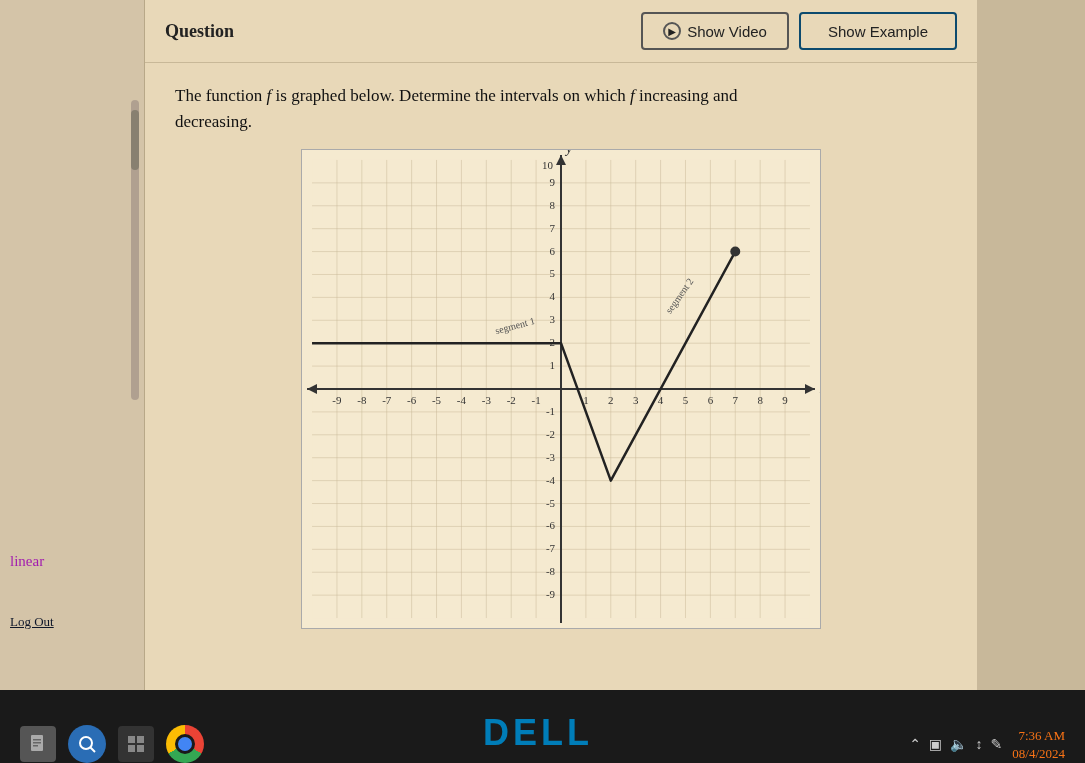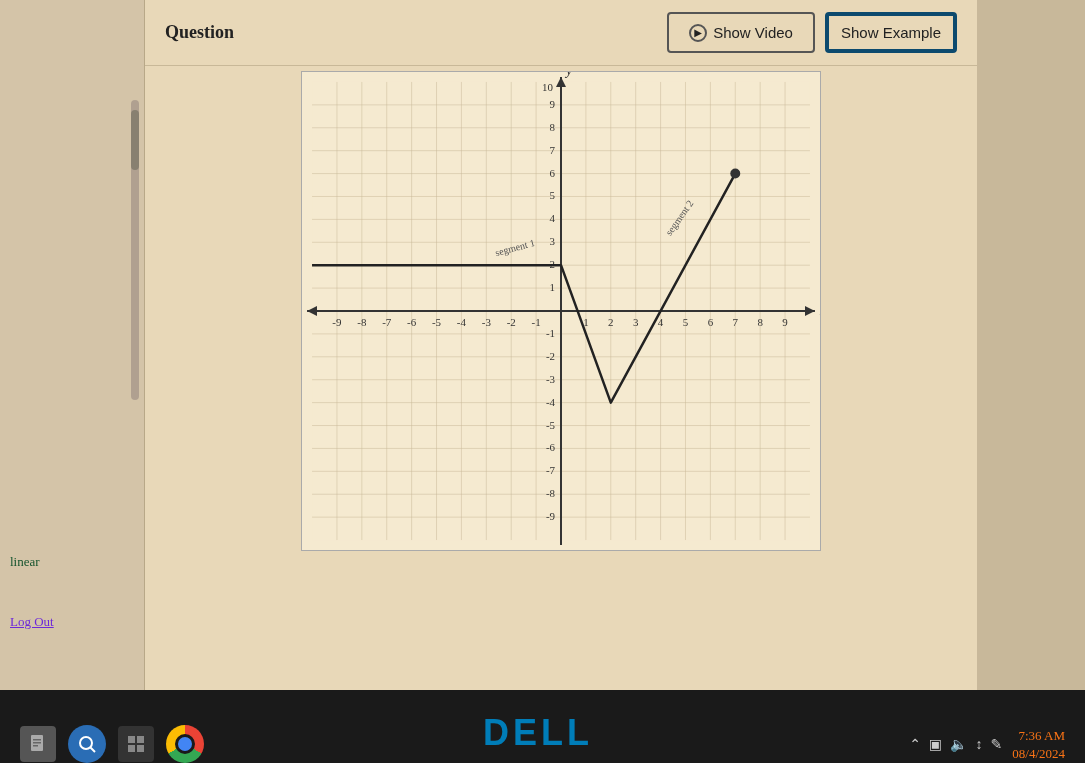--- a/index.html
+++ b/index.html
@@ -19,29 +19,29 @@
       top: 0;
       width: 145px;
       height: 690px;
       background: #d4c4a8;
       border-right: 1px solid #b8a888;
     }
     .sidebar-label {
       position: absolute;
       bottom: 120px;
       left: 10px;
-      font-size: 13px;
-      color: #14532d;
+      font-size: 15px;
+      color: #a21caf;
     }
     .sidebar-logout {
       position: absolute;
       bottom: 60px;
       left: 10px;
       font-size: 13px;
-      color: #6d28d9;
+      color: #0f172a;
       text-decoration: underline;
     }
     .sidebar-scrollbar {
       position: absolute;
       right: 5px;
       top: 100px;
       width: 8px;
       height: 300px;
       background: #b0a090;
       border-radius: 4px;
@@ -98,22 +98,22 @@
       width: 18px;
       height: 18px;
       border: 2px solid #555;
       border-radius: 50%;
       display: inline-flex;
       align-items: center;
       justify-content: center;
       font-size: 10px;
     }
     .btn-example {
-      padding: 8px 12px;
-      border: 4px solid #0c4a6e;
+      padding: 8px 27px;
+      border: 2px solid #0c4a6e;
       border-radius: 4px;
       background: #e8d8b8;
       font-size: 15px;
       cursor: pointer;
       color: #222;
     }
 
     
     .question-text {
       padding: 20px 30px 10px 30px;
@@ -246,20 +246,25 @@
     <span class="header-question">Question</span>
     <div class="header-buttons">
       <button class="btn-watch">
         <span class="play-circle">▶</span>
         <span>Show Video</span>
       </button>
       <button class="btn-example">Show Example</button>
     </div>
   </div>
 
+  <div class="question-text">
+    <span>The function </span><em>f</em><span> is graphed below. Determine the intervals on which </span><em>f</em><span> increasing and</span>
+    <br>
+    <span>decreasing.</span>
+  </div>
 
   <div class="graph-container">
     <svg class="graph-svg" width="520" height="480" viewBox="-10 -10 520 480">
 
       <rect x="0" y="0" width="500" height="460" fill="#f5ead0"></rect>
 
       <g stroke="#c8b898" stroke-width="0.5">
 
         <line x1="25" y1="0" x2="25" y2="460"></line>
         <line x1="50" y1="0" x2="50" y2="460"></line>

